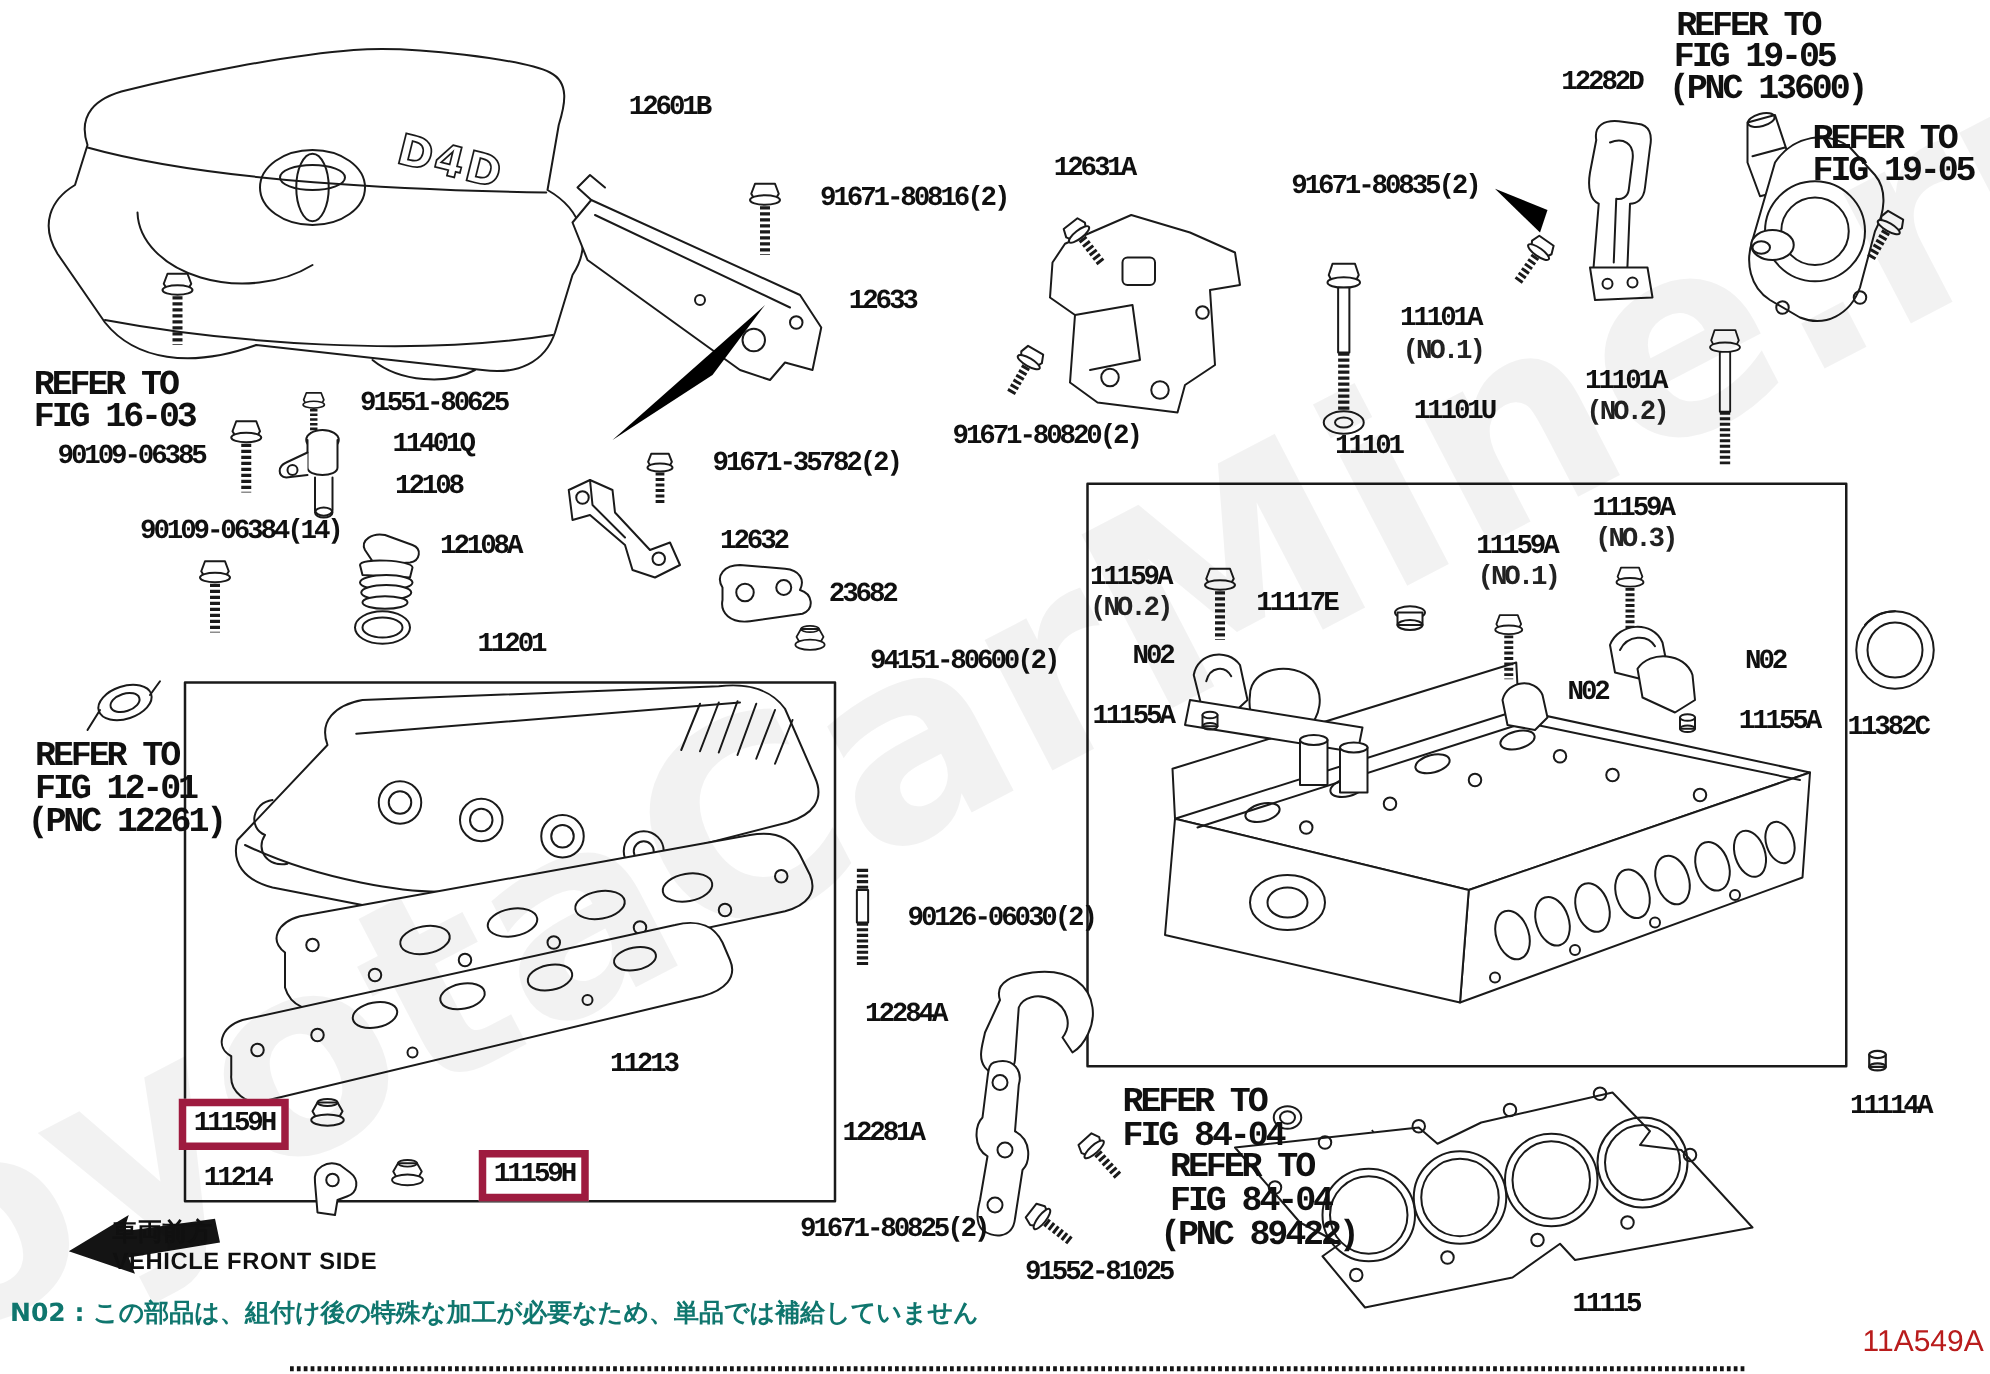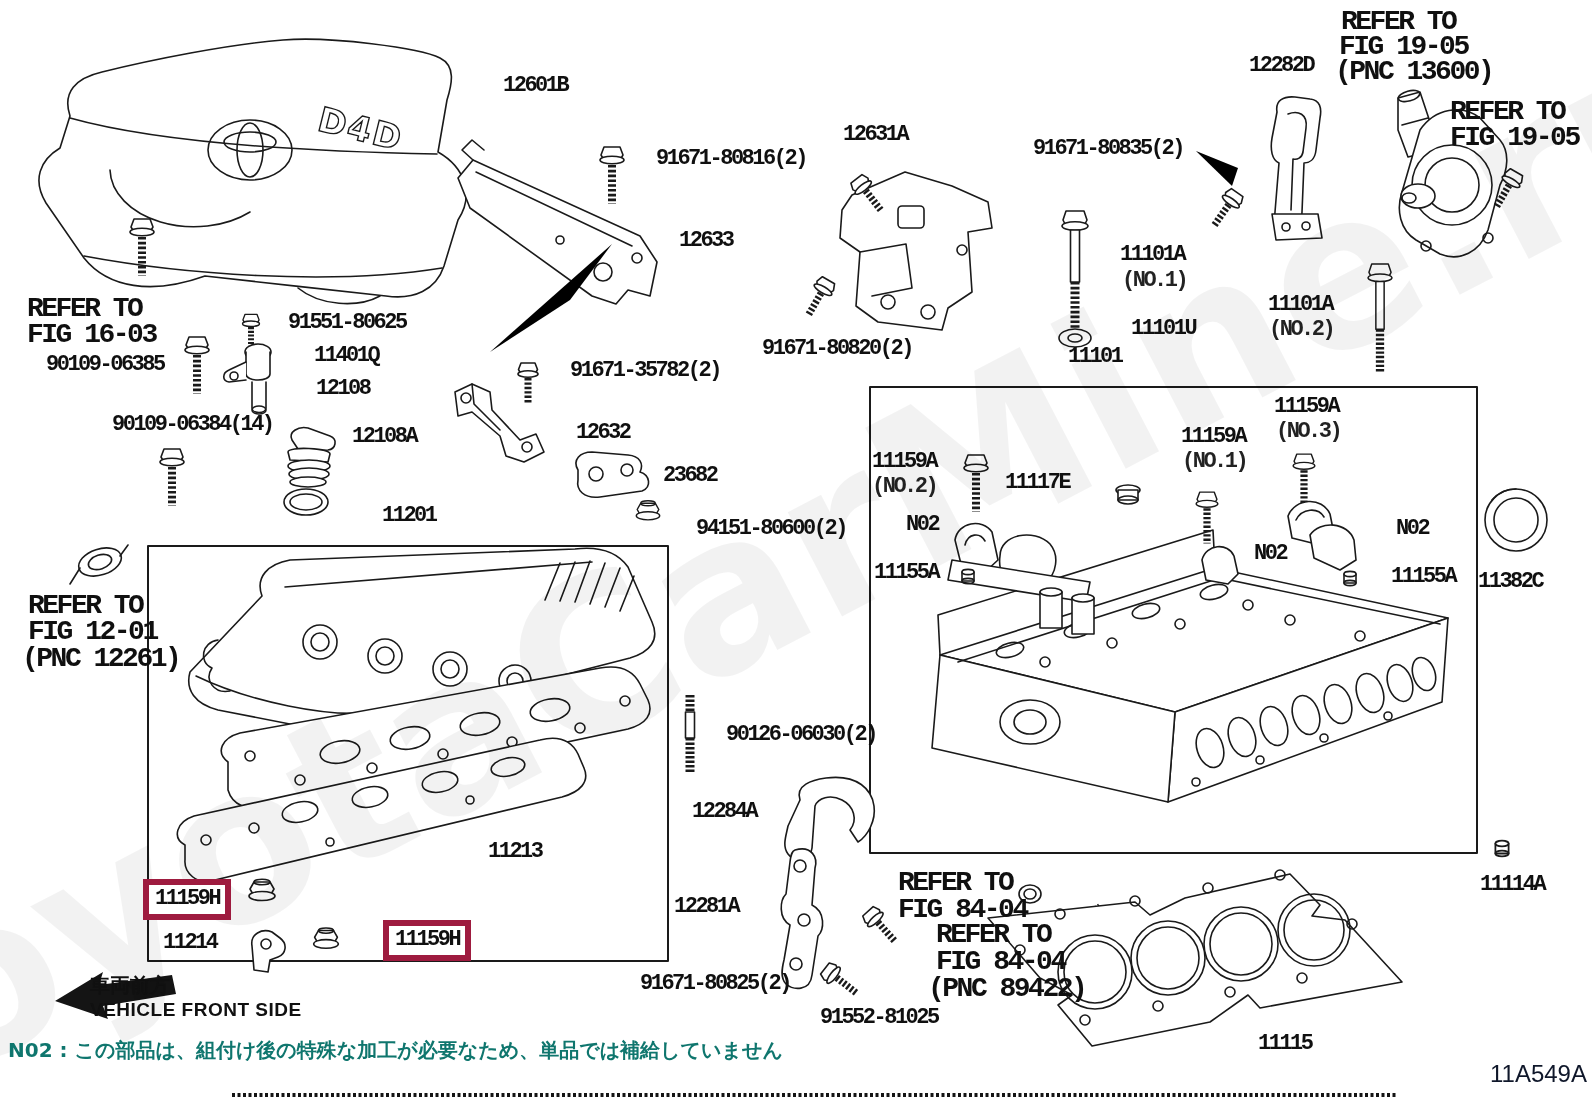--- a/index.html
+++ b/index.html
@@ -19,21 +19,21 @@
   .pl.light{font-weight:700;opacity:.92;}
   .pl.ref{font-size:28px;}
   .hl{position:absolute;border:6px solid #9e1b3f;background:#fff;padding:3px 6px 4px 6px;}
   .hl span{font:700 22px/1 "Liberation Mono",monospace;letter-spacing:-2.5px;color:#101010;white-space:nowrap;}
   .wm{position:absolute;left:760px;top:575px;transform:translate(-50%,-50%) rotate(-27.5deg);
       font:700 215px "DejaVu Sans",sans-serif;color:rgba(0,0,0,0.05);white-space:nowrap;pointer-events:none;}
   .note{position:absolute;font:700 20px/1.2 "DejaVu Sans",sans-serif;color:#0f766e;white-space:nowrap;}
   .note.en{font:400 19.5px/1.2 "DejaVu Sans",sans-serif;}
   .dir{position:absolute;font:700 20px/1.1 "DejaVu Sans",sans-serif;color:#101010;white-space:nowrap;}
   .dir.en{font:700 19px/1.1 "Liberation Sans",sans-serif;letter-spacing:.5px;}
-  .code{position:absolute;font:400 24px "Liberation Sans",sans-serif;color:#0f172a;}
+  .code{position:absolute;font:400 24px "Liberation Sans",sans-serif;color:#b91c1c;}
 </style>
 </head>
 <body>
 
 <div class="stage">
 
 <svg class="art" width="1592" height="1099" viewBox="0 0 1592 1099">
   <defs>
     <g id="boltM">
       <path class="lines w" d="M-8,-11 L8,-11 L11,-3 L8,2 L-8,2 L-11,-3 Z"></path>

